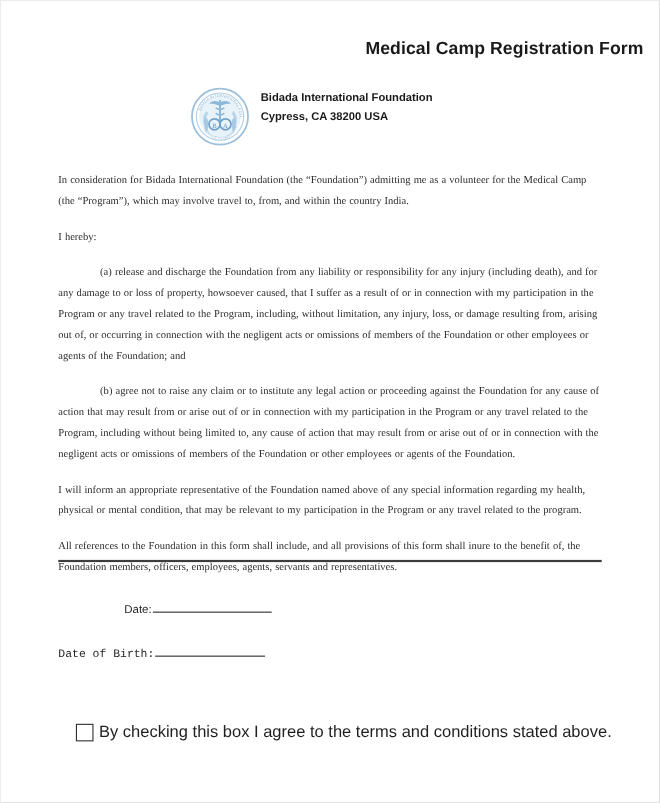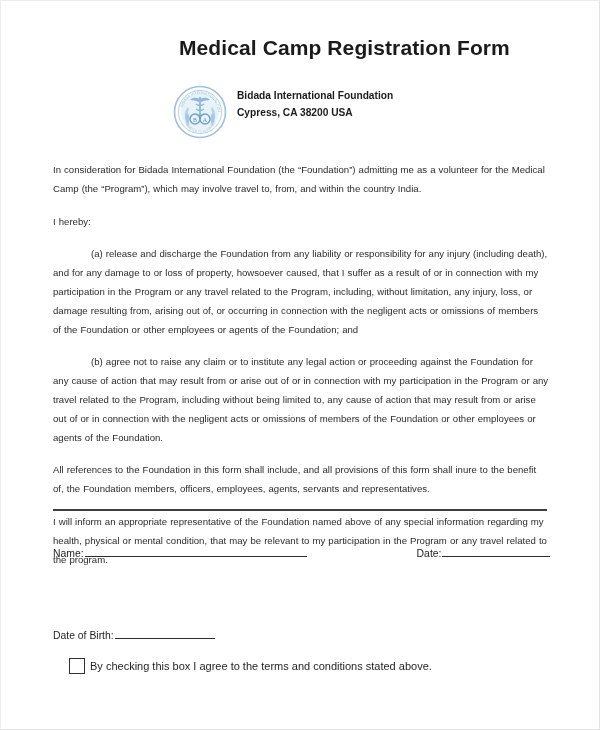--- a/index.html
+++ b/index.html
@@ -23,27 +23,27 @@
     height: 730px;
     background: #ffffff;
     border: 1px solid #e2e2e2;
     border-top-color: #ededed;
     border-left-color: #ededed;
     padding: 0;
   }
 
   
   .doc-title {
-    font-size: 21px;
+    font-size: 16px;
     font-weight: bold;
     letter-spacing: 0.1px;
     color: #1a1a1a;
     margin: 0;
-    padding: 35px 0 0 0;
-    text-align: left;
+    padding: 35px 14px 0 0;
+    text-align: right;
     padding-left: 178px;
     font-family: "Liberation Sans", sans-serif;
   }
 
   
   .letterhead {
     display: flex;
     align-items: flex-start;
     margin: 24px 0 0 172px;
   }
@@ -63,20 +63,21 @@
     font-weight: bold;
     line-height: 16.5px;
     color: #1a1a1a;
     white-space: nowrap;
   }
 
   
   .body-copy {
     margin: 22px 52px 0 52px;
     width: 496px;
+    font-family: Liberation Serif, serif;
   }
   .para {
     font-size: 9.6px;
     line-height: 18.8px;
     color: #2b2b2b;
     text-align: left;
     margin: 0 0 14px 0;
     word-spacing: 0.4px;
   }
   .para.indent { text-indent: 38px; }
@@ -112,46 +113,47 @@
     display: inline-block;
     border-bottom: 1.3px solid #2b2b2b;
     height: 12px;
     margin-left: 1px;
   }
   .rule-name   { width: 222px; }
   .rule-date   { width: 108px; }
   .rule-dob    { width: 100px; }
 
   .field-name { flex: 0 0 auto; }
-  .field-date { margin-left: 110px; justify-content: center; }
+  .field-date { margin-left: 60px; justify-content: center; }
 
   .dob-row {
     position: absolute;
-    top: 626px;
+    top: 584px;
     left: 52px;
+    font-family: Liberation Mono, monospace;
   }
 
   
   .consent-row {
     position: absolute;
     top: 657px;
     left: 68px;
     display: flex;
     align-items: center;
   }
   .checkbox {
     width: 16px;
     height: 16px;
     flex: 0 0 16px;
     border: 1.6px solid #2f2f2f;
     background: #ffffff;
     margin-right: 5px;
   }
   .consent-text {
-    font-size: 11px;
+    font-size: 15px;
     color: #1f1f1f;
     line-height: 16px;
     white-space: nowrap;
   }
 </style>
 </head>
 <body>
 
 <div class="page">
 
@@ -197,31 +199,27 @@
       <div class="org-line">Bidada International Foundation</div>
       <div class="org-line">Cypress, CA 38200 USA</div>
     </div>
   </div>
 
   <div class="body-copy">
     <p class="para">In consideration for Bidada International Foundation (the “Foundation”) admitting me as a volunteer for the Medical Camp (the “Program”), which may involve travel to, from, and within the country India.</p>
     <p class="para tight">I hereby:</p>
     <p class="para indent">(a) release and discharge the Foundation from any liability or responsibility for any injury (including death), and for any damage to or loss of property, howsoever caused, that I suffer as a result of or in connection with my participation in the Program or any travel related to the Program, including, without limitation, any injury, loss, or damage resulting from, arising out of, or occurring in connection with the negligent acts or omissions of members of the Foundation or other employees or agents of the Foundation; and</p>
     <p class="para indent">(b) agree not to raise any claim or to institute any legal action or proceeding against the Foundation for any cause of action that may result from or arise out of or in connection with my participation in the Program or any travel related to the Program, including without being limited to, any cause of action that may result from or arise out of or in connection with the negligent acts or omissions of members of the Foundation or other employees or agents of the Foundation.</p>
+    <p class="para">I will inform an appropriate representative of the Foundation named above of any special information regarding my health, physical or mental condition, that may be relevant to my participation in the Program or any travel related to the program.</p>
     <p class="para">All references to the Foundation in this form shall include, and all provisions of this form shall inure to the benefit of, the Foundation members, officers, employees, agents, servants and representatives.</p>
-    <p class="para">I will inform an appropriate representative of the Foundation named above of any special information regarding my health, physical or mental condition, that may be relevant to my participation in the Program or any travel related to the program.</p>
   </div>
 
   <div class="divider"></div>
 
   <div class="sig-row">
-    <div class="field field-name">
-      <span class="field-label">Name:</span>
-      <span class="field-rule rule-name"></span>
-    </div>
     <div class="field field-date">
       <span class="field-label">Date:</span>
       <span class="field-rule rule-date"></span>
     </div>
   </div>
 
   <div class="dob-row field">
     <span class="field-label">Date of Birth:</span>
     <span class="field-rule rule-dob"></span>
   </div>

